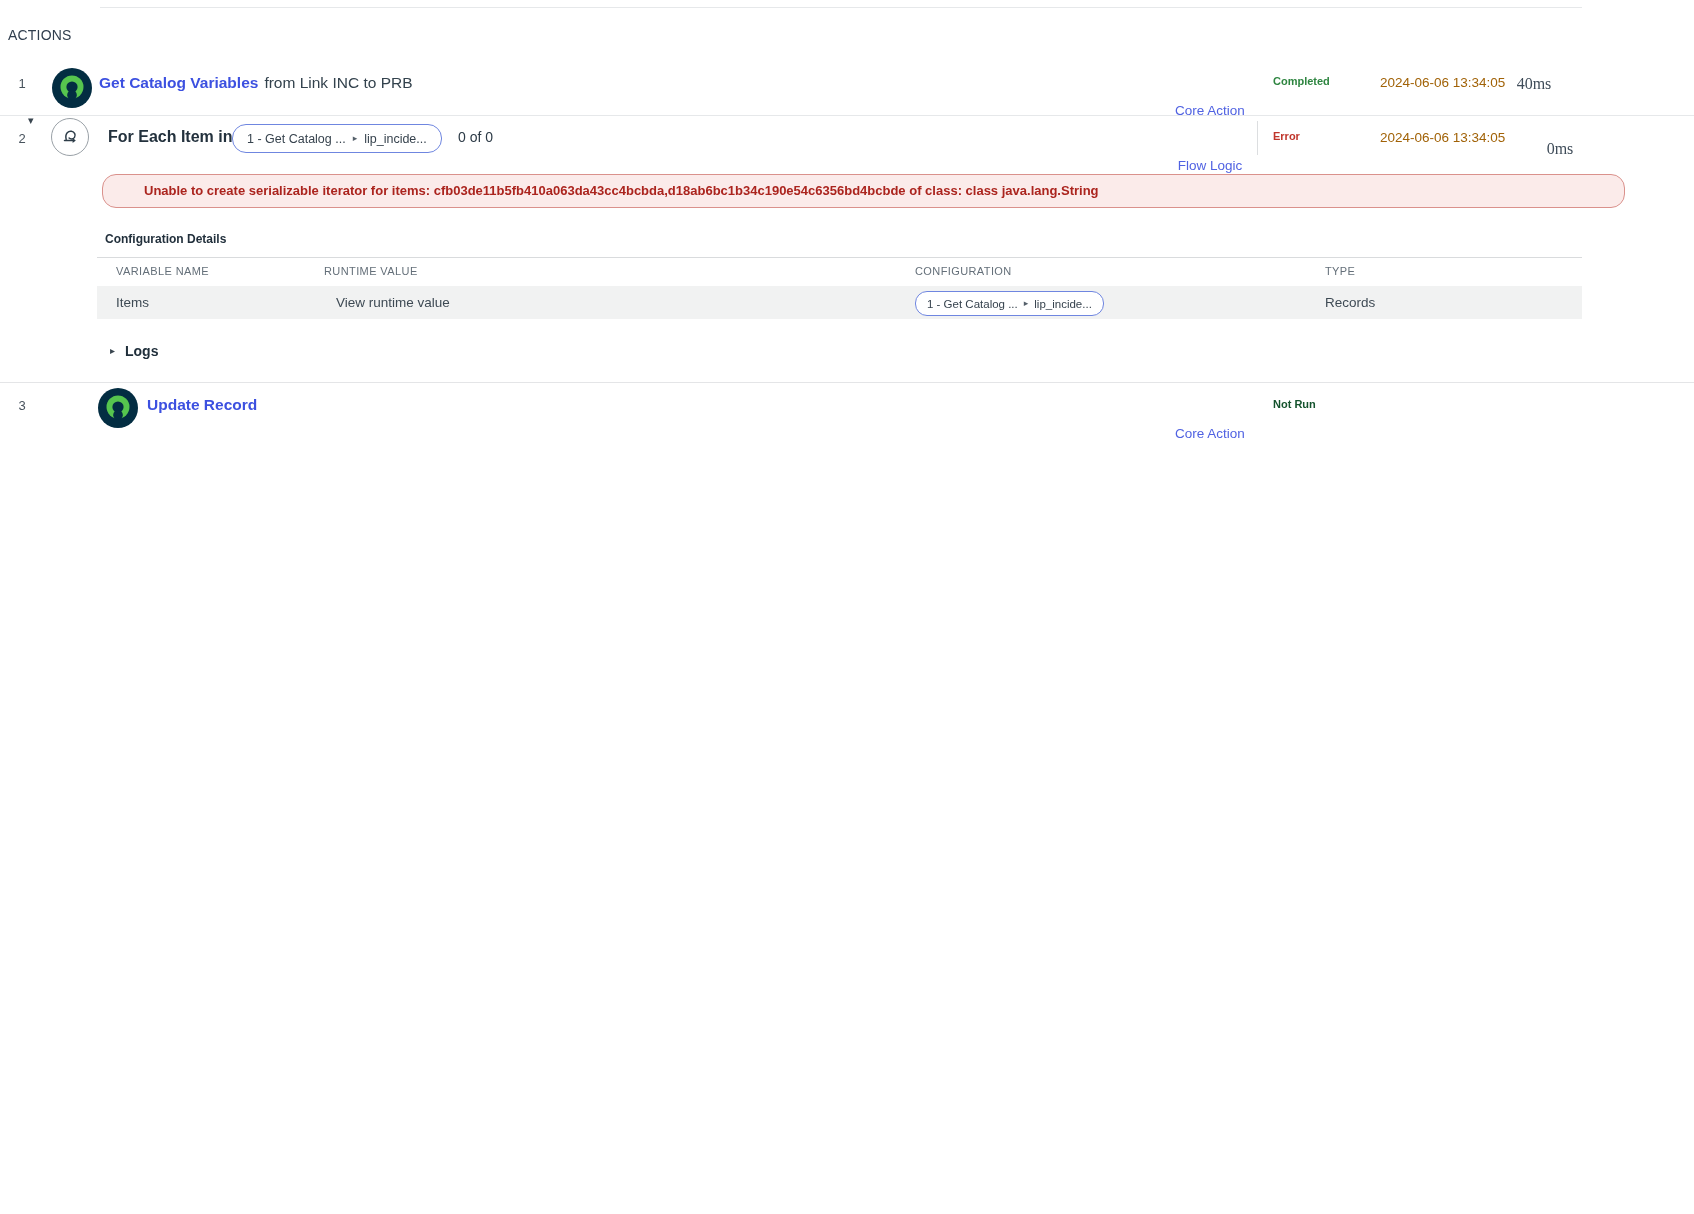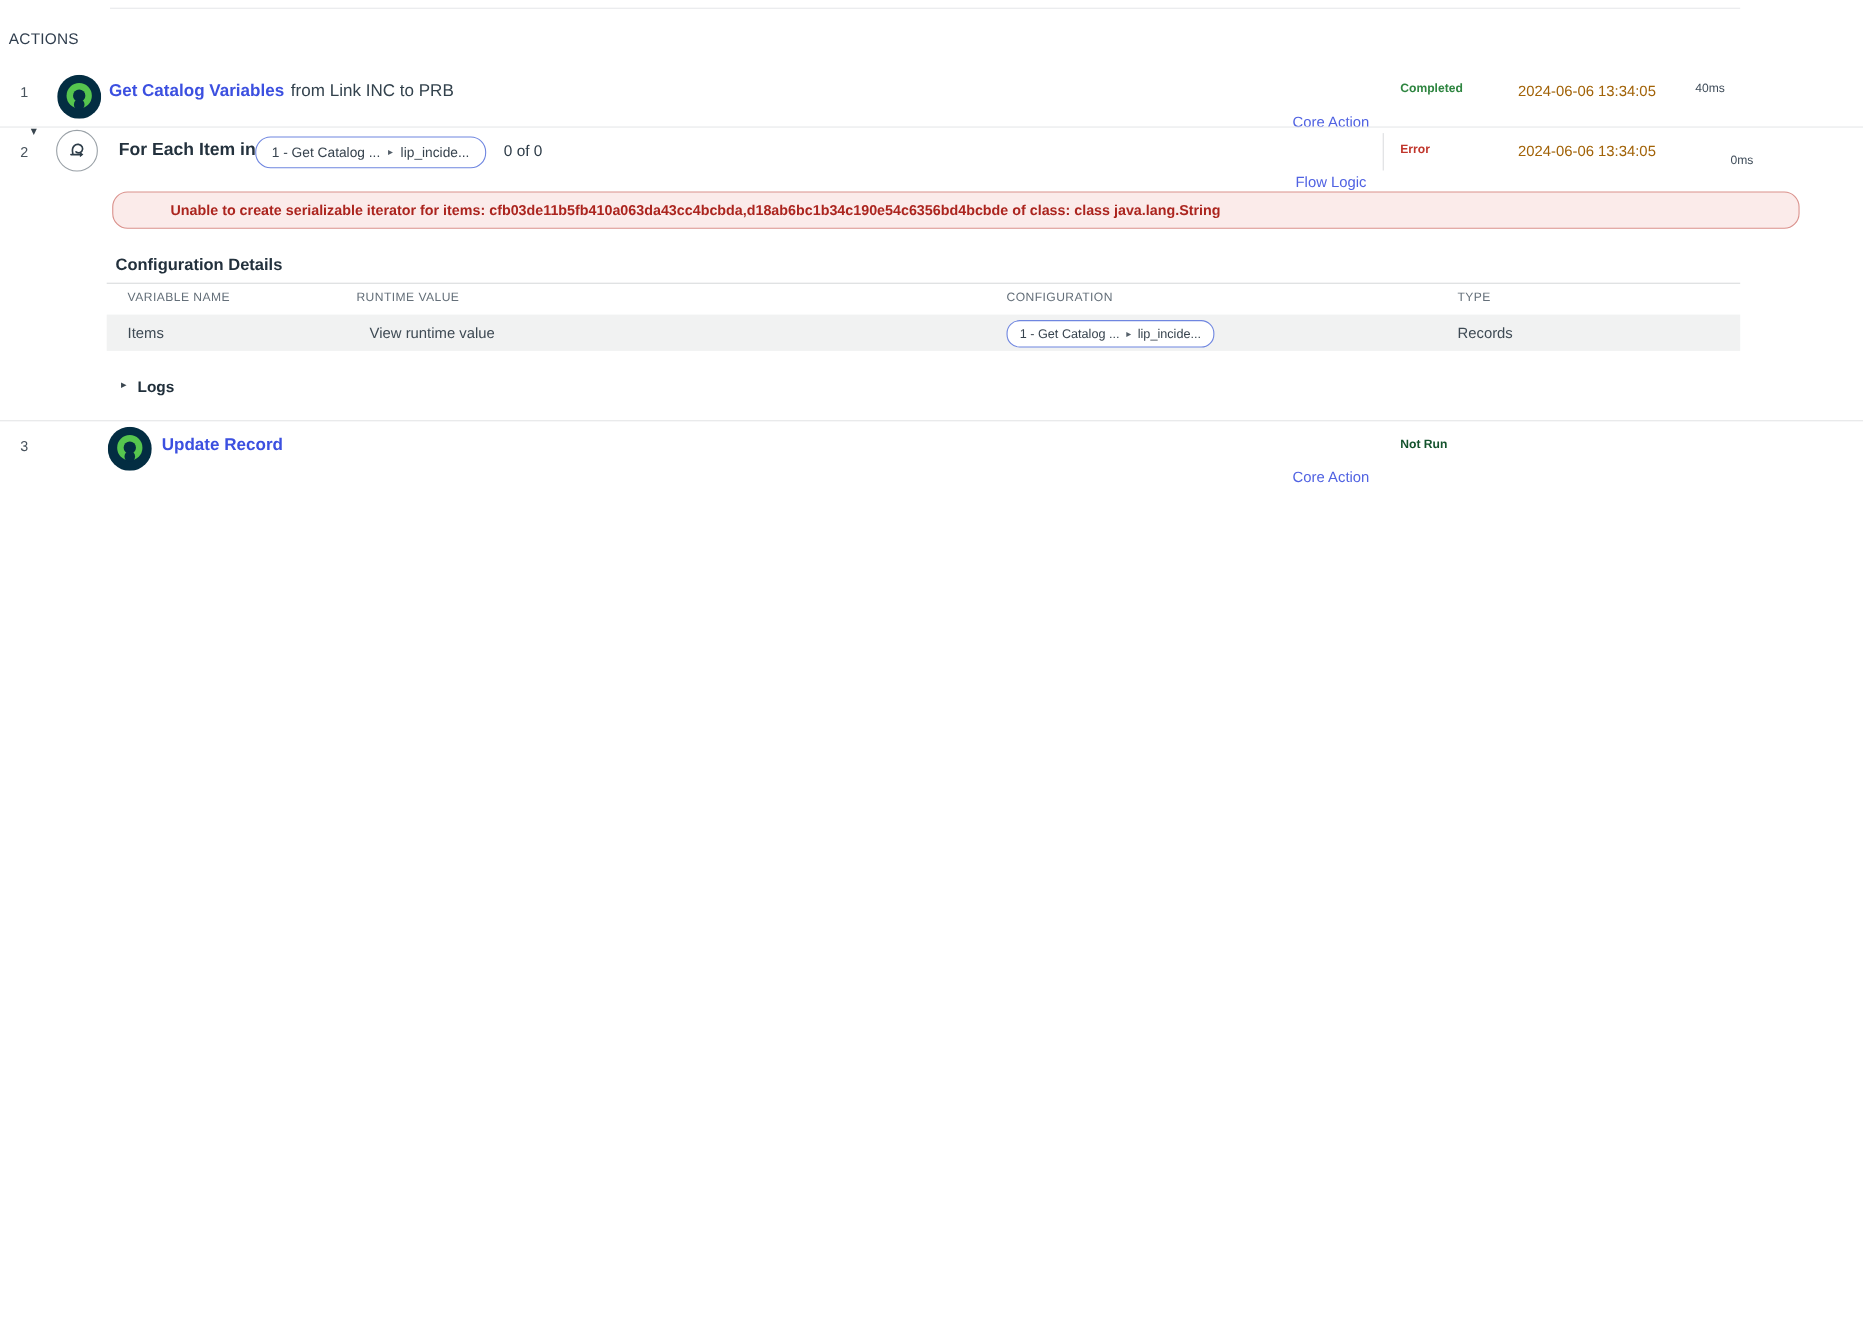--- a/index.html
+++ b/index.html
@@ -14,37 +14,37 @@
   .title-line{display:flex;align-items:baseline;gap:6px;font-size:15.5px;white-space:nowrap;}
   .title-link{color:#3c50e0;font-weight:bold;}
   .subtitle{color:#33424d;}
   .bold-title{font-weight:bold;font-size:16px;color:#23313d;white-space:nowrap;}
   .type-link{width:90px;text-align:center;font-size:13.5px;color:#5062e2;white-space:nowrap;margin-top:28px;}
   .status{font-size:11px;font-weight:bold;white-space:nowrap;}
   .status-green{color:#2e8540;}
   .status-red{color:#c0362c;}
   .status-dark{color:#14532d;}
   .timestamp{font-size:13.5px;color:#a16207;white-space:nowrap;}
-  .duration{width:68px;text-align:right;font-size:11px;color:#3f4c59;white-space:nowrap;}
+  .duration{width:68px;text-align:center;font-size:16px;color:#3f4c59;white-space:nowrap;font-family:Liberation Serif, serif;}
   .caret{font-size:11px;color:#39454f;line-height:1;}
   .pill{
     display:inline-flex;align-items:center;gap:7px;height:27px;padding:0 14px;
     border:1px solid #6f86e0;border-radius:14px;background:#fff;
     font-size:12.5px;color:#37434e;white-space:nowrap;cursor:pointer;
   }
   .pill-sm{height:23px;border-radius:12px;padding:0 11px;gap:6px;font-size:11.5px;}
   .pill-caret{font-size:9px;color:#55606a;line-height:1;}
   .count-label{font-size:14px;color:#2c3a46;}
   .error-banner{
     position:absolute;left:102px;top:174px;width:1480px;height:32px;
     background:#fbebea;border:1px solid #da918c;border-radius:14px;
-    line-height:32px;padding-left:52px;box-sizing:content-box;
+    line-height:32px;padding-left:41px;box-sizing:content-box;
     font-size:13px;font-weight:bold;color:#ab241e;white-space:nowrap;overflow:hidden;
   }
-  .config-heading{font-size:15px;font-weight:bold;color:#22303c;}
+  .config-heading{font-size:12px;font-weight:bold;color:#22303c;}
   .th{position:absolute;font-size:11px;color:#646f79;letter-spacing:.4px;white-space:nowrap;}
   .td{position:absolute;font-size:13.5px;color:#3e4a54;white-space:nowrap;}
   .gray-row{position:absolute;left:97px;top:286px;width:1485px;height:33px;background:#f1f2f2;}
   .logs-label{font-size:14px;font-weight:bold;color:#202f3b;}
   .circle-icon{
     width:38px;height:38px;border:1.5px solid #9aa1a7;border-radius:50%;
     display:flex;align-items:center;justify-content:center;background:#fff;box-sizing:border-box;
   }
   .vdiv{position:absolute;width:1px;background:#dcdee0;}
 </style>

